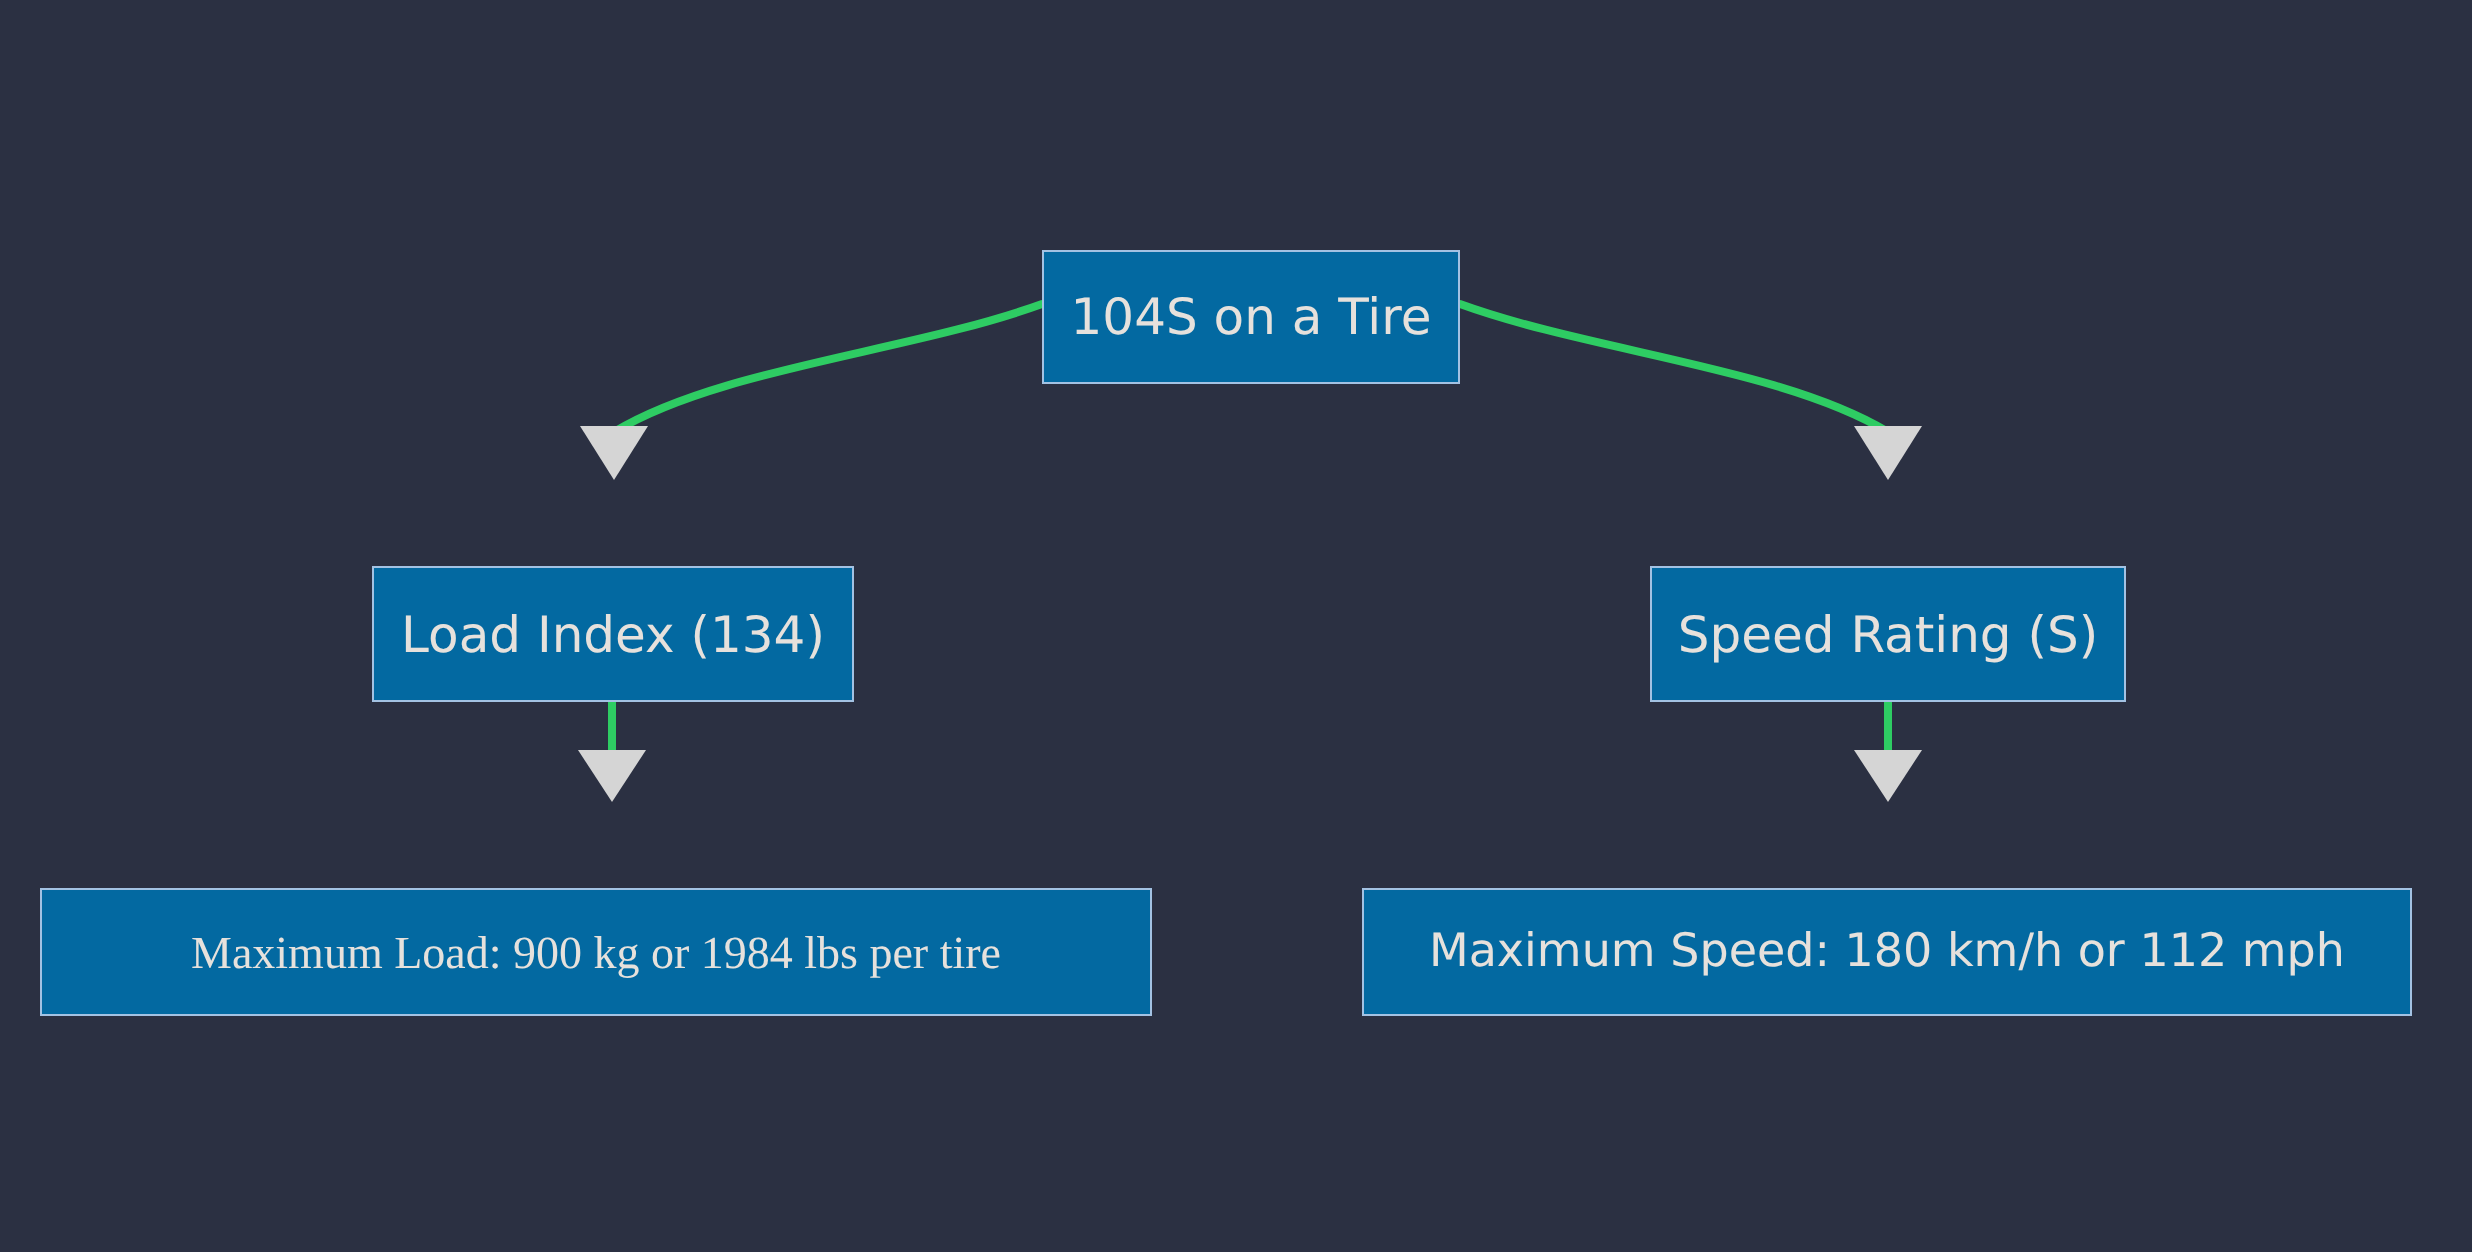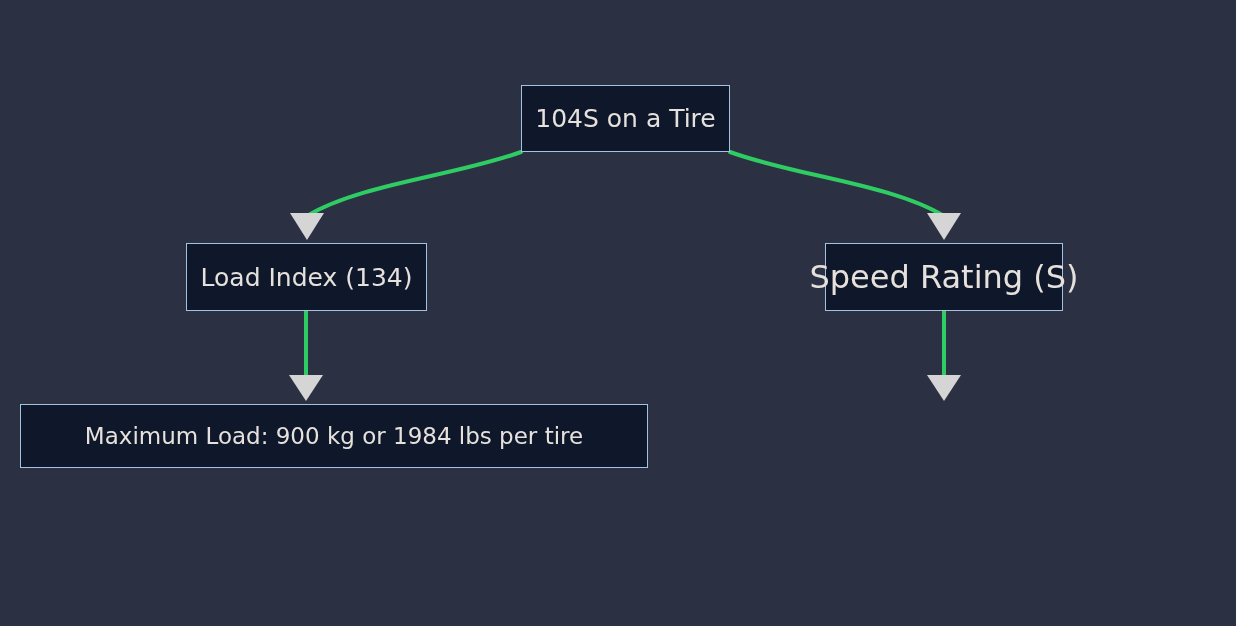--- a/index.html
+++ b/index.html
@@ -26,27 +26,28 @@
     position: absolute;
     left: 0;
     top: 0;
     width: 1236px;
     height: 626px;
     pointer-events: none;
   }
   .node {
     position: absolute;
     box-sizing: border-box;
-    background: #0f172a;
+    background: #0369a1;
     border: 1.6px solid #a3c2e3;
     display: flex;
     align-items: center;
     justify-content: center;
     color: #e6e1dc;
     white-space: nowrap;
+    margin-top: 40px;
   }
   .node-label {
     display: block;
     line-height: 1;
   }
 
   
   #node-root {
     left: 521px;
     top: 85px;
@@ -63,28 +64,29 @@
     height: 68px;
   }
   #node-load-index .node-label { font-size: 25px; }
 
   #node-speed-rating {
     left: 825px;
     top: 243px;
     width: 238px;
     height: 68px;
   }
-  #node-speed-rating .node-label { font-size: 32px; text-align: right; }
+  #node-speed-rating .node-label { font-size: 25px; text-align: right; }
 
   
   #node-max-load {
     left: 20px;
     top: 404px;
-    width: 628px;
+    width: 556px;
     height: 64px;
+    font-family: Liberation Serif, serif;
   }
   #node-max-load .node-label { font-size: 23px; }
 
   #node-max-speed {
     left: 681px;
     top: 404px;
     width: 525px;
     height: 64px;
   }
   #node-max-speed .node-label { font-size: 23px; }
@@ -118,14 +120,17 @@
   </div>
 
   <div class="node" id="node-speed-rating">
     <span class="node-label">Speed Rating (S)</span>
   </div>
 
   <div class="node" id="node-max-load">
     <span class="node-label">Maximum Load: 900 kg or 1984 lbs per tire</span>
   </div>
 
+  <div class="node" id="node-max-speed">
+    <span class="node-label">Maximum Speed: 180 km/h or 112 mph</span>
+  </div>
 
 </div>
 
 </body></html>

